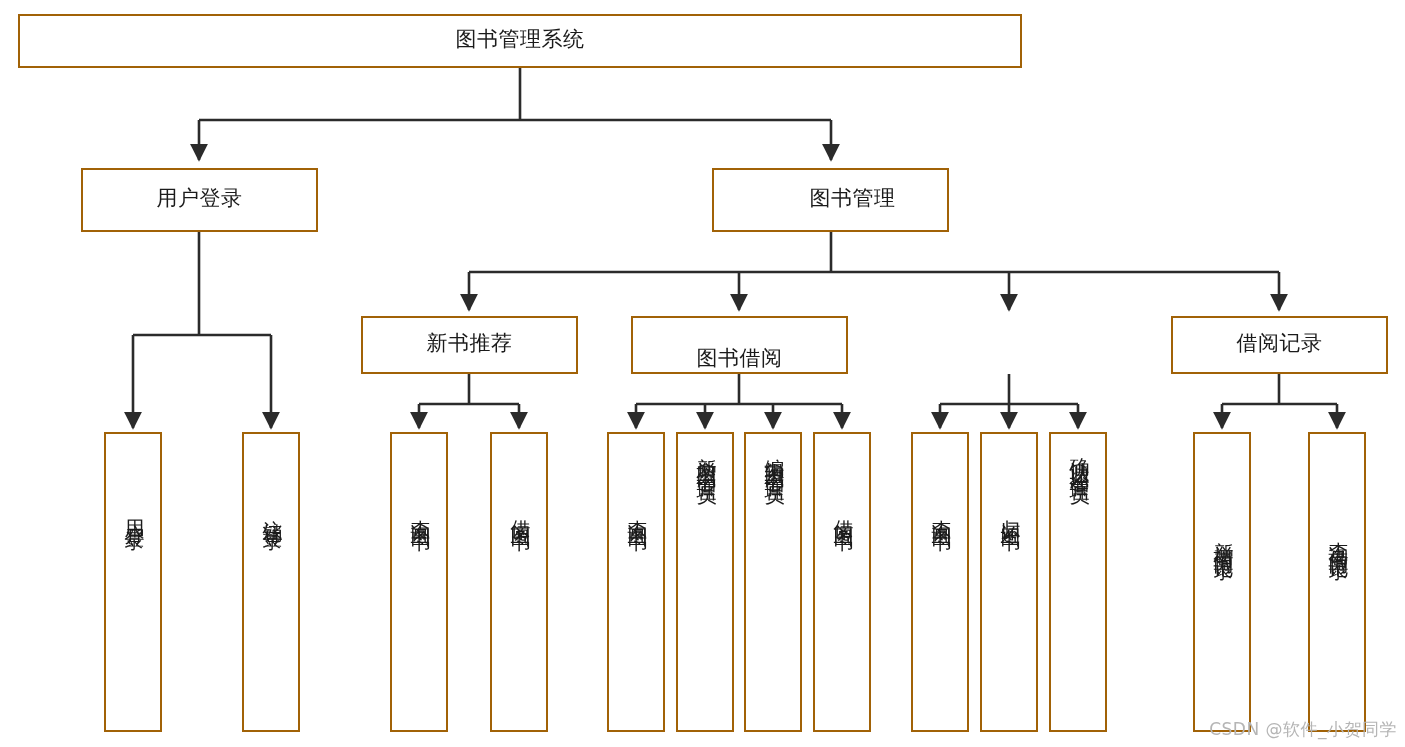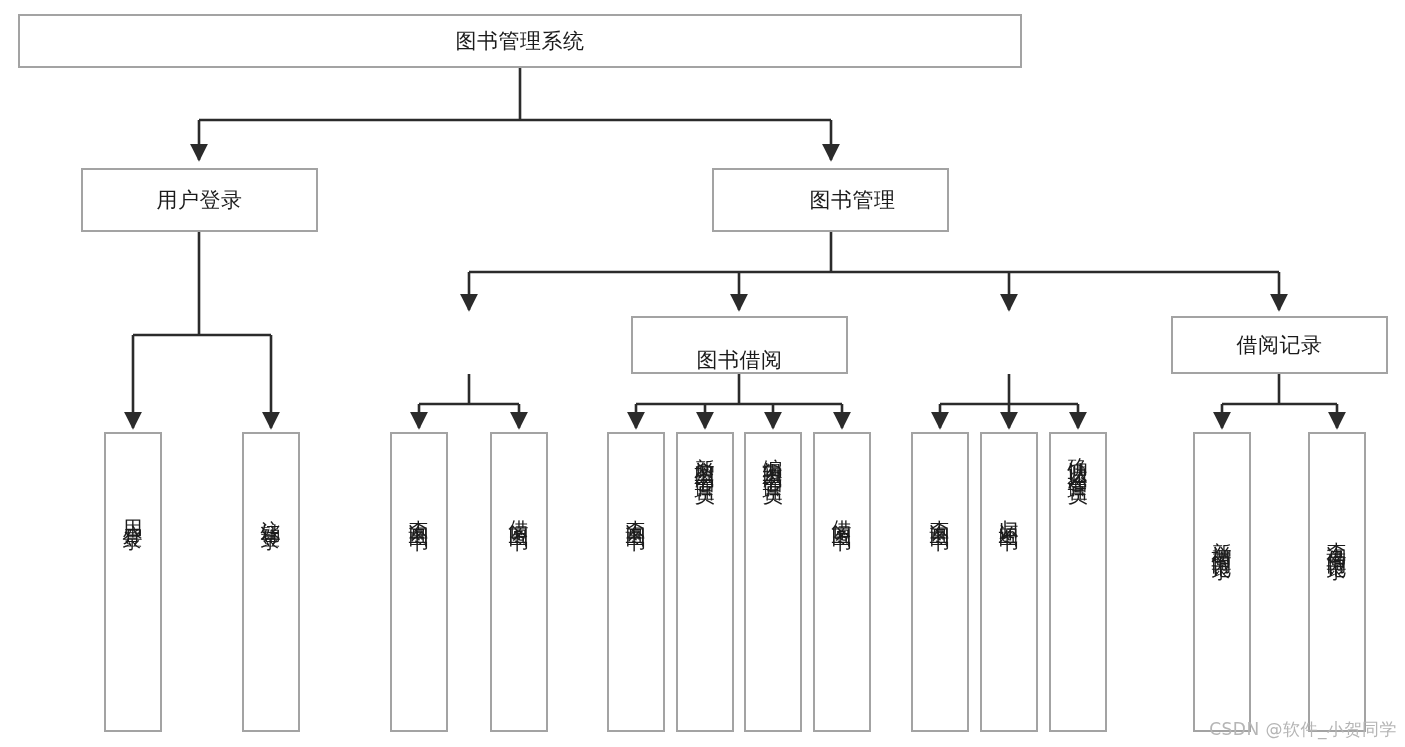--- a/index.html
+++ b/index.html
@@ -19,27 +19,28 @@
     position: absolute;
     left: 0;
     top: 0;
     width: 1405px;
     height: 747px;
     pointer-events: none;
   }
   .node {
     position: absolute;
     box-sizing: border-box;
-    border: 2px solid #a3a3a3;
+    border: 2px solid #a16207;
     background: #ffffff;
     display: flex;
     align-items: center;
     justify-content: center;
     color: #1b1b1b;
     z-index: 2;
+    font-family: Liberation Mono, monospace;
   }
   .node-label {
     font-size: 21px;
     line-height: 1.15;
     letter-spacing: 0.5px;
     white-space: nowrap;
     color: #1b1b1b;
   }
   .leaf {
     align-items: flex-start;
@@ -134,20 +135,23 @@
     <span class="node-label">图书管理系统</span>
   </div>
 
   <div class="node" style="left:81px; top:168px; width:237px; height:64px;">
     <span class="node-label">用户登录</span>
   </div>
   <div class="node" style="left:712px; top:168px; width:237px; height:64px;padding-left:44px;">
     <span class="node-label">图书管理</span>
   </div>
 
+  <div class="node" style="left:361px; top:316px; width:217px; height:58px;">
+    <span class="node-label">新书推荐</span>
+  </div>
   <div class="node" style="left:631px; top:316px; width:217px; height:58px;align-items:flex-end;">
     <span class="node-label">图书借阅</span>
   </div>
   <div class="node" style="left:1171px; top:316px; width:217px; height:58px;">
     <span class="node-label">借阅记录</span>
   </div>
 
   <div class="node leaf leaf-mid" style="left:104px; top:432px; width:58px; height:300px;">
     <span class="node-label">用户登录</span>
   </div>

